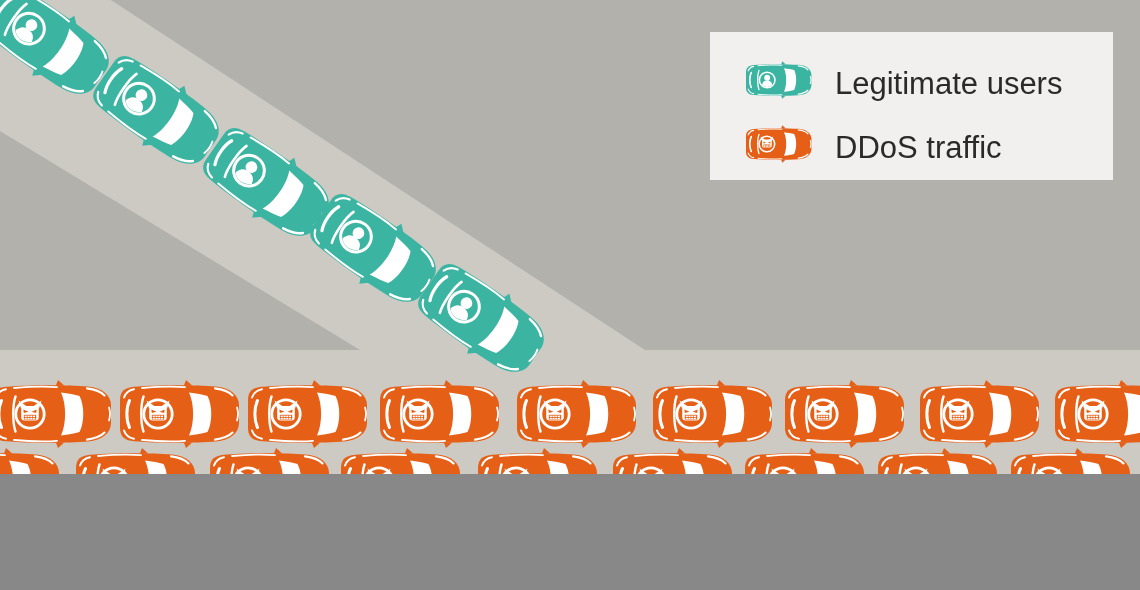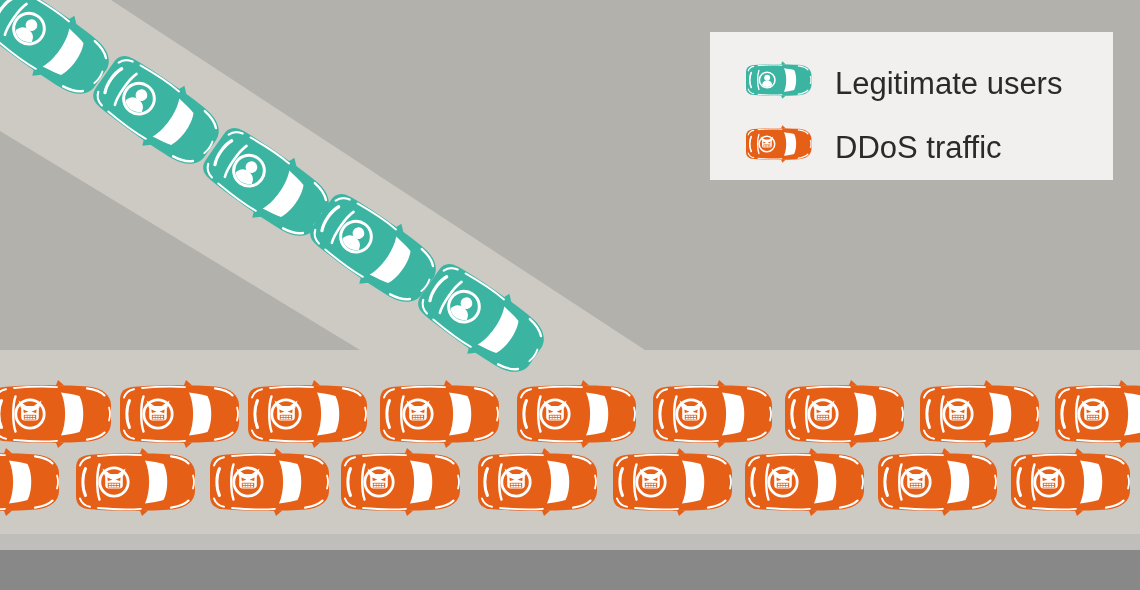--- a/index.html
+++ b/index.html
@@ -1,19 +1,19 @@
 <!DOCTYPE html>
 <html style="--legitimate: #3cb4a2; --ddos: #e55f17; --background: #b3b1ac; --road: #cdcac4; --background-lower: #c0beba; --legend-background: #f1f0ee; --legend-text: #2b2a28; --car-detail: #ffffff;"><head>
 <meta charset="utf-8">
 <style>
   html, body { margin: 0; padding: 0; background: #888; }
   .stage {
     position: relative;
     width: 1140px;
-    height: 550px;
+    height: 474px;
     overflow: hidden;
     font-family: "Liberation Sans", sans-serif;
   }
   svg { display: block; }
   .legit-car  { color: var(--legitimate, #3cb4a2); }
   .ddos-car   { color: var(--ddos, #e55f17); }
   .legend-label {
     font-family: "Liberation Sans", sans-serif;
     font-size: 31px;
     fill: var(--legend-text, #2b2a28);

